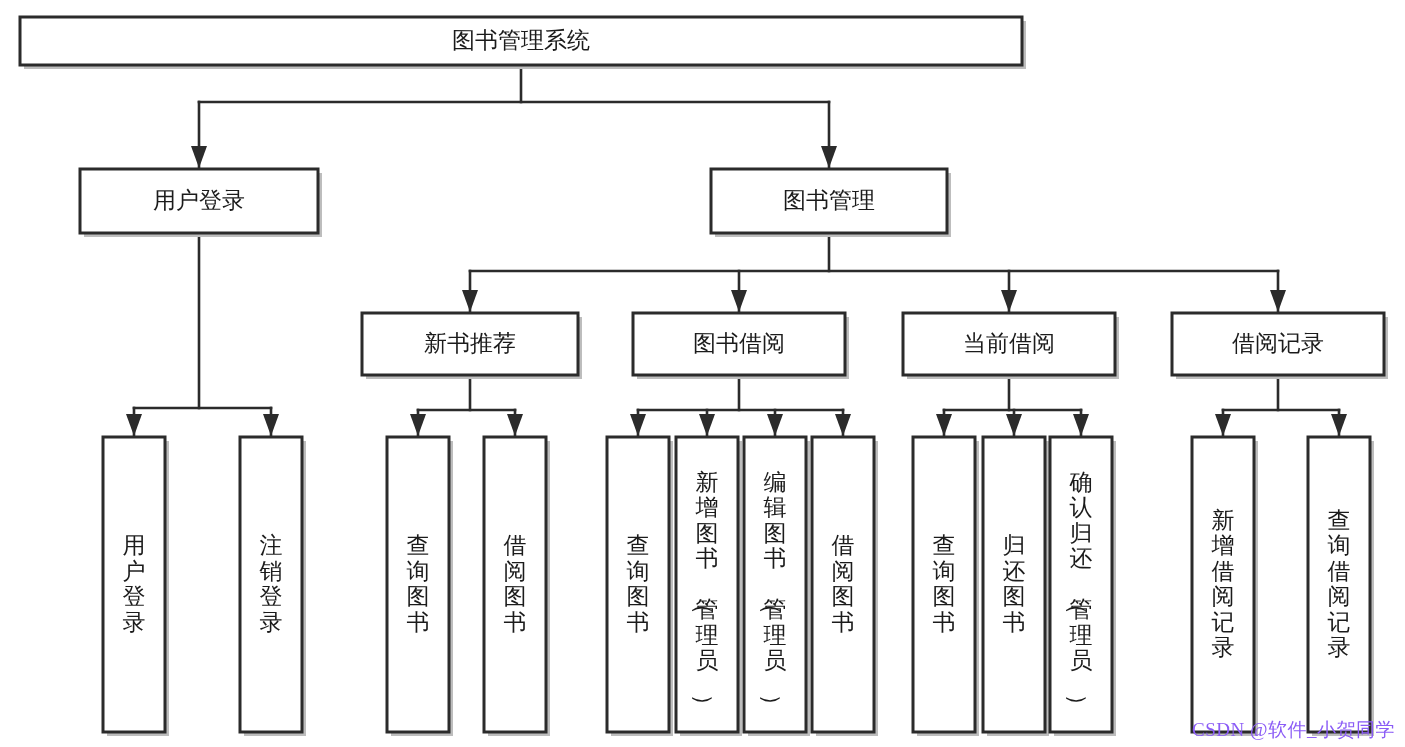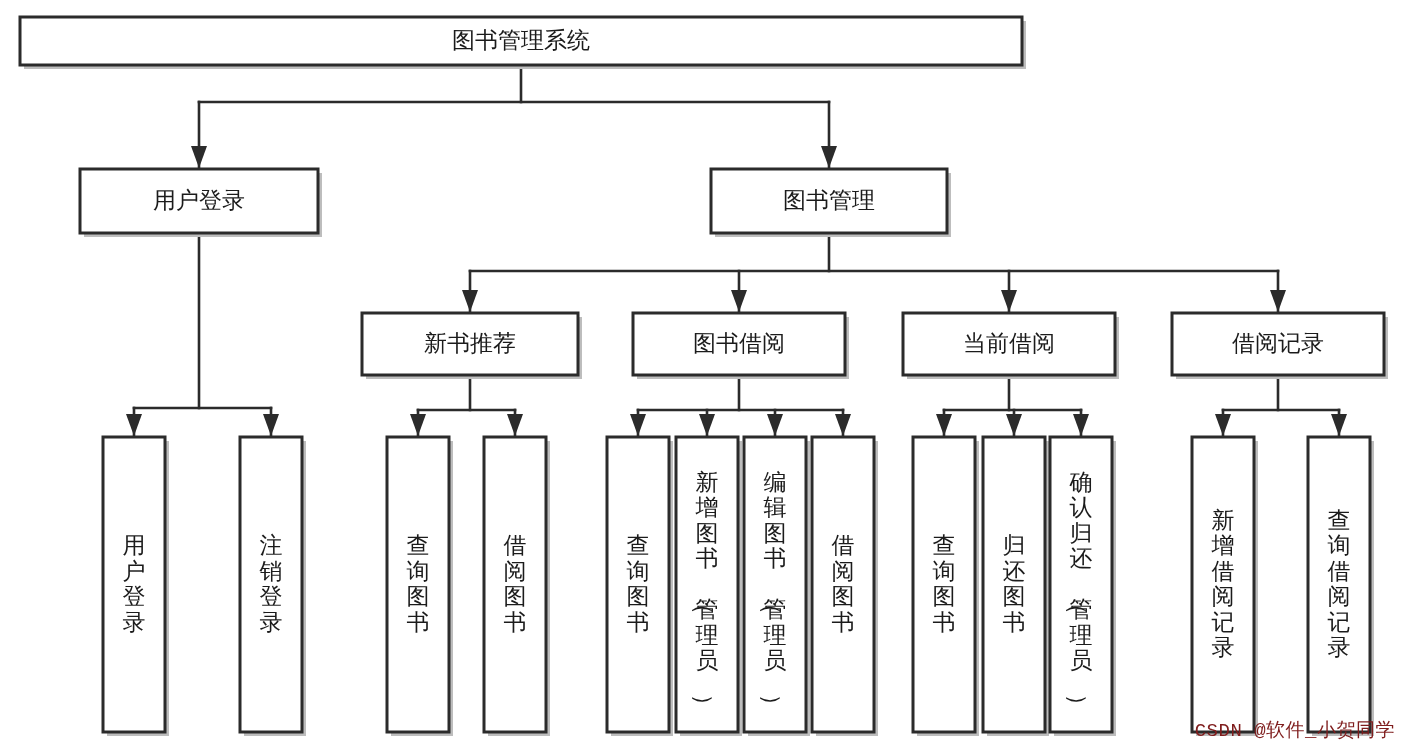--- a/index.html
+++ b/index.html
@@ -56,23 +56,23 @@
   .node-label-v {
     font-family: "Liberation Sans", "DejaVu Sans", sans-serif;
     font-size: 23px;
     fill: #1b1b1b;
     text-anchor: middle;
   }
   .watermark-text {
     position: absolute;
     right: 10px;
     bottom: 4px;
-    font-family: Liberation Mono, monospace;
+    font-family: Liberation Serif, serif;
     font-size: 19px;
-    color: #7f1d1d;
+    color: #8b5cf6;
     white-space: nowrap;
     letter-spacing: 0.5px;
     user-select: none;
     margin-left: 8px;
   }
 </style>
 </head>
 <body>
 
 <div id="diagram-root">

